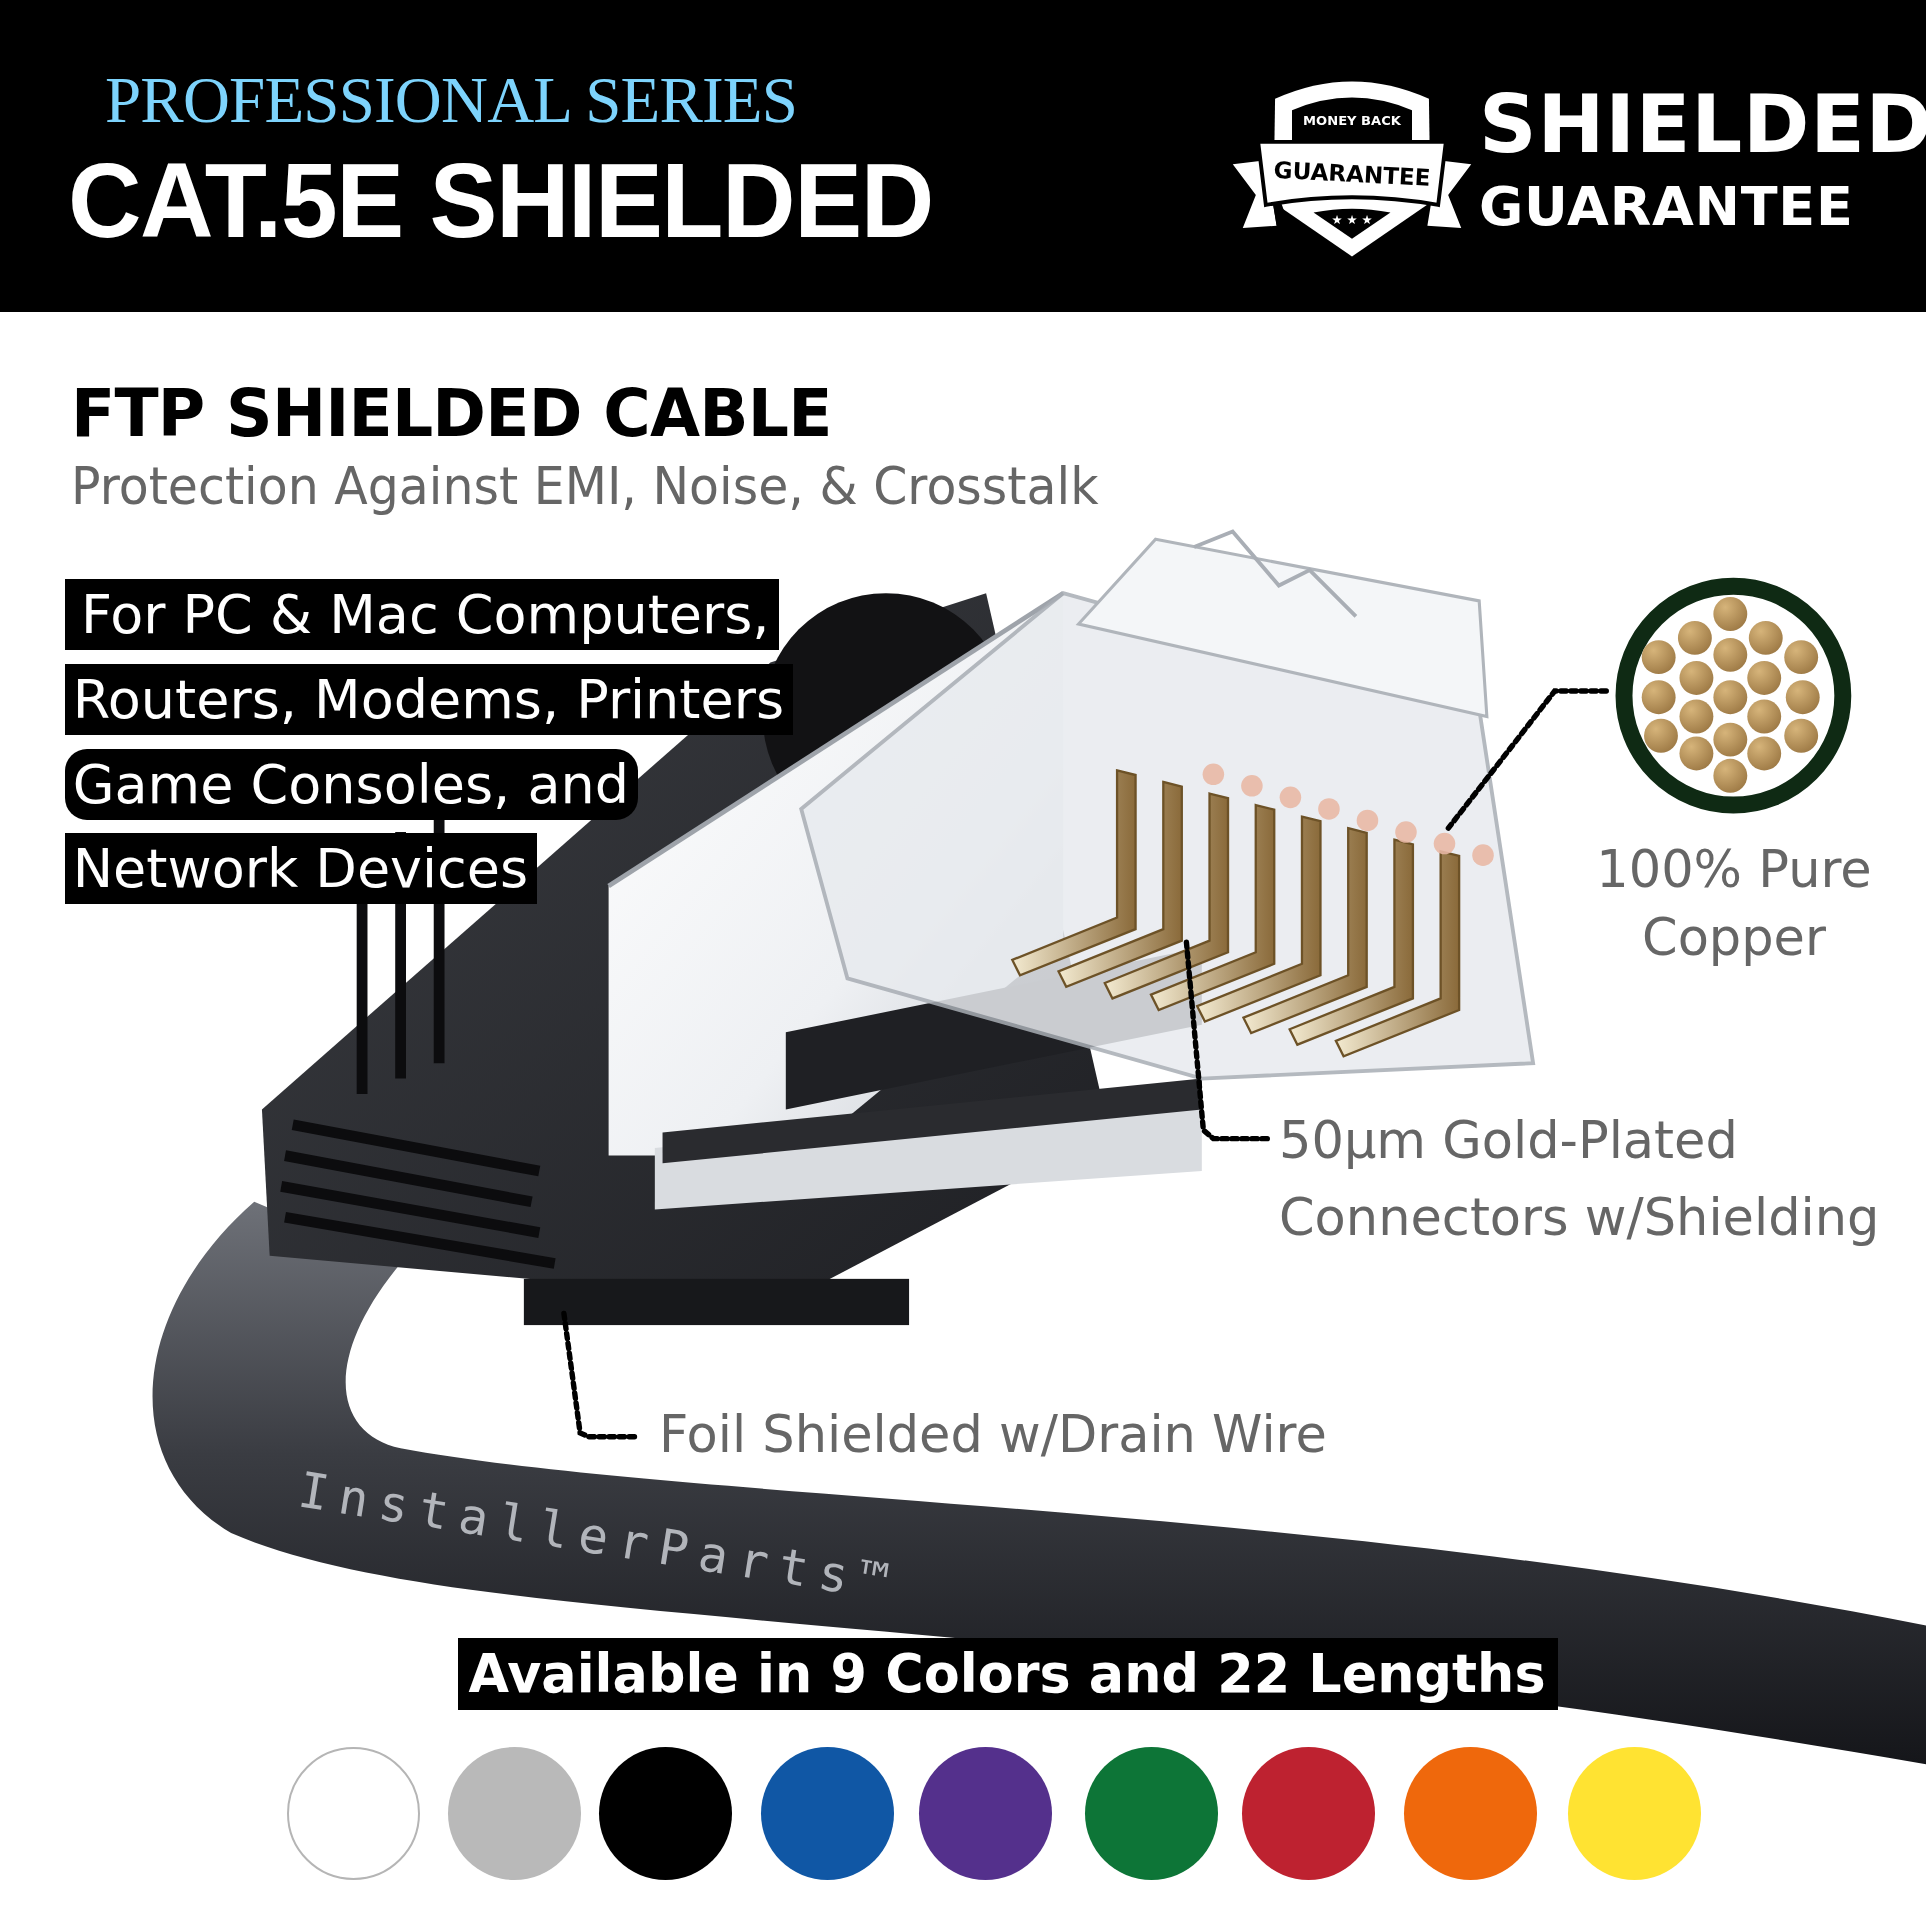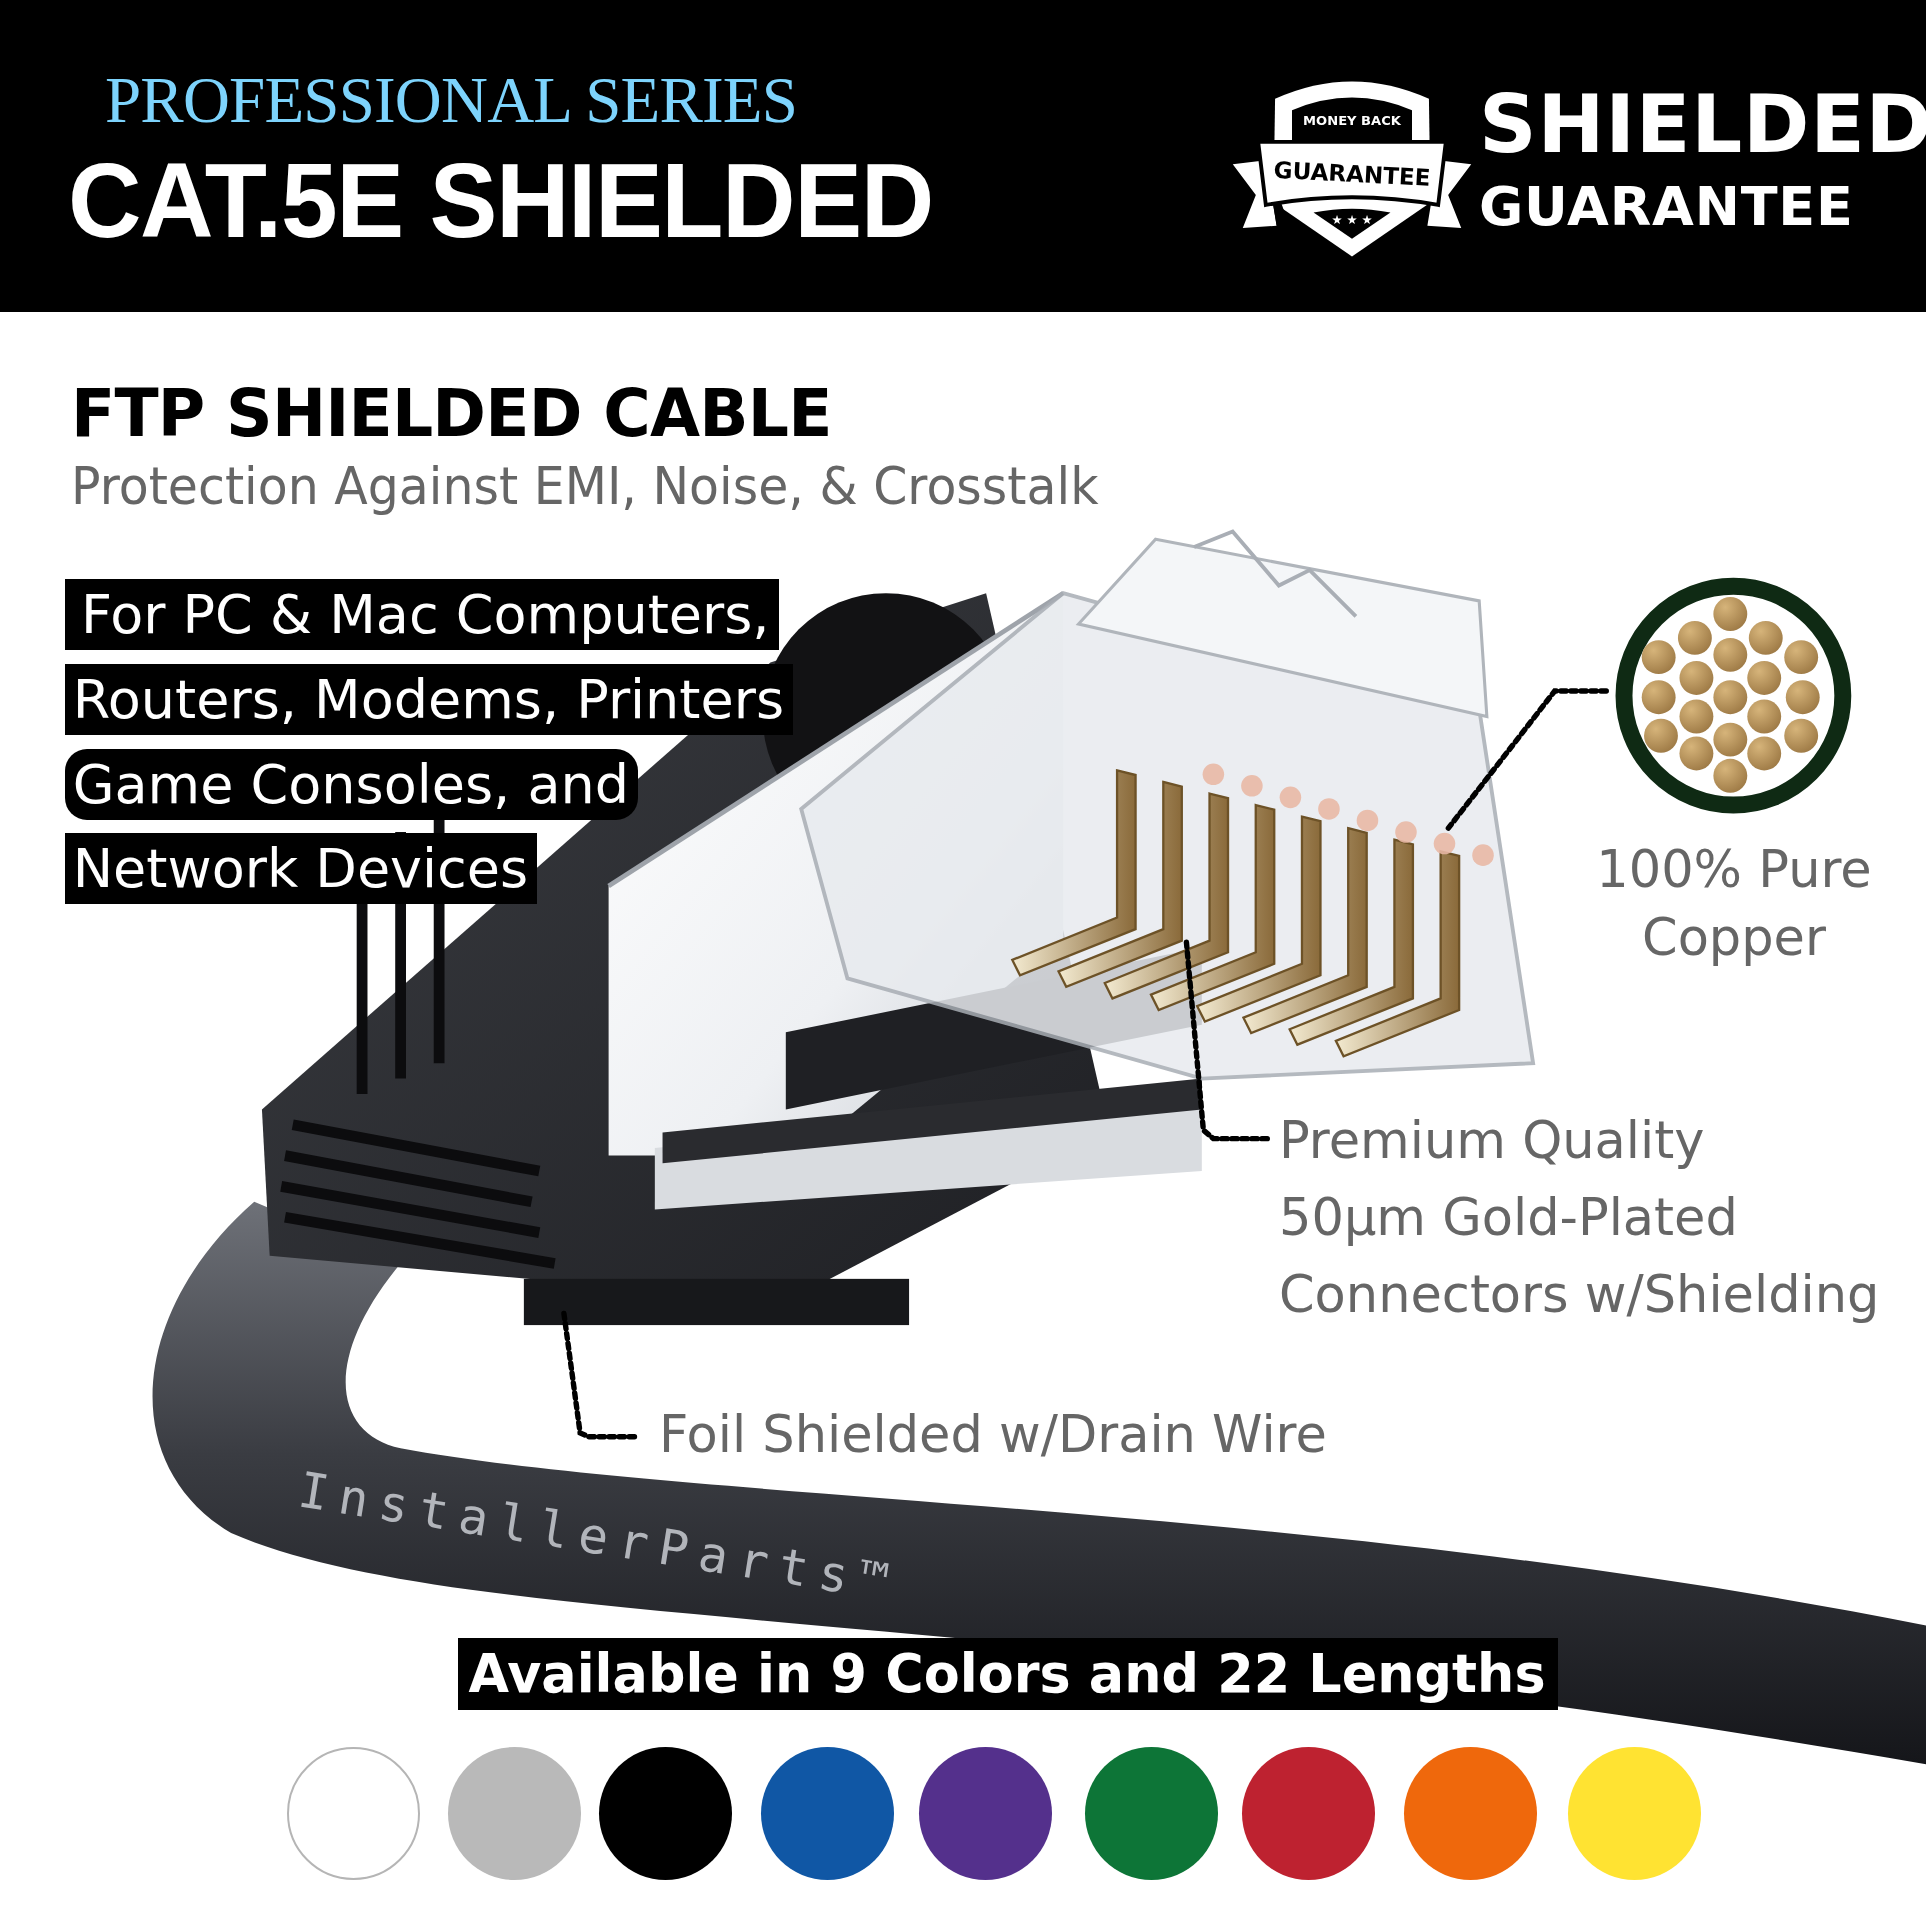--- a/index.html
+++ b/index.html
@@ -226,21 +226,20 @@
   <div class="use-line" style="top:85px;">Routers, Modems, Printers</div>
   <div class="use-line" style="top:170px;border-radius:22px;">Game Consoles, and</div>
   <div class="use-line" style="top:254px;">Network Devices</div>
 </div>
 
 <div class="callout copper-label">
   <div>100% Pure</div>
   <div>Copper</div>
 </div>
 <div class="callout connector-label">
-  <div>Premium Quality</div>
   <div>50µm Gold-Plated</div>
   <div>Connectors w/Shielding</div>
 </div>
 <div class="callout foil-label">
   <div>Foil Shielded w/Drain Wire</div>
 </div>
 
 <div class="avail">Available in 9 Colors and 22 Lengths</div>
 <div class="swatches">
   <div class="swatch white" style="left: 0px; background: rgb(255, 255, 255);" title="white"></div>

